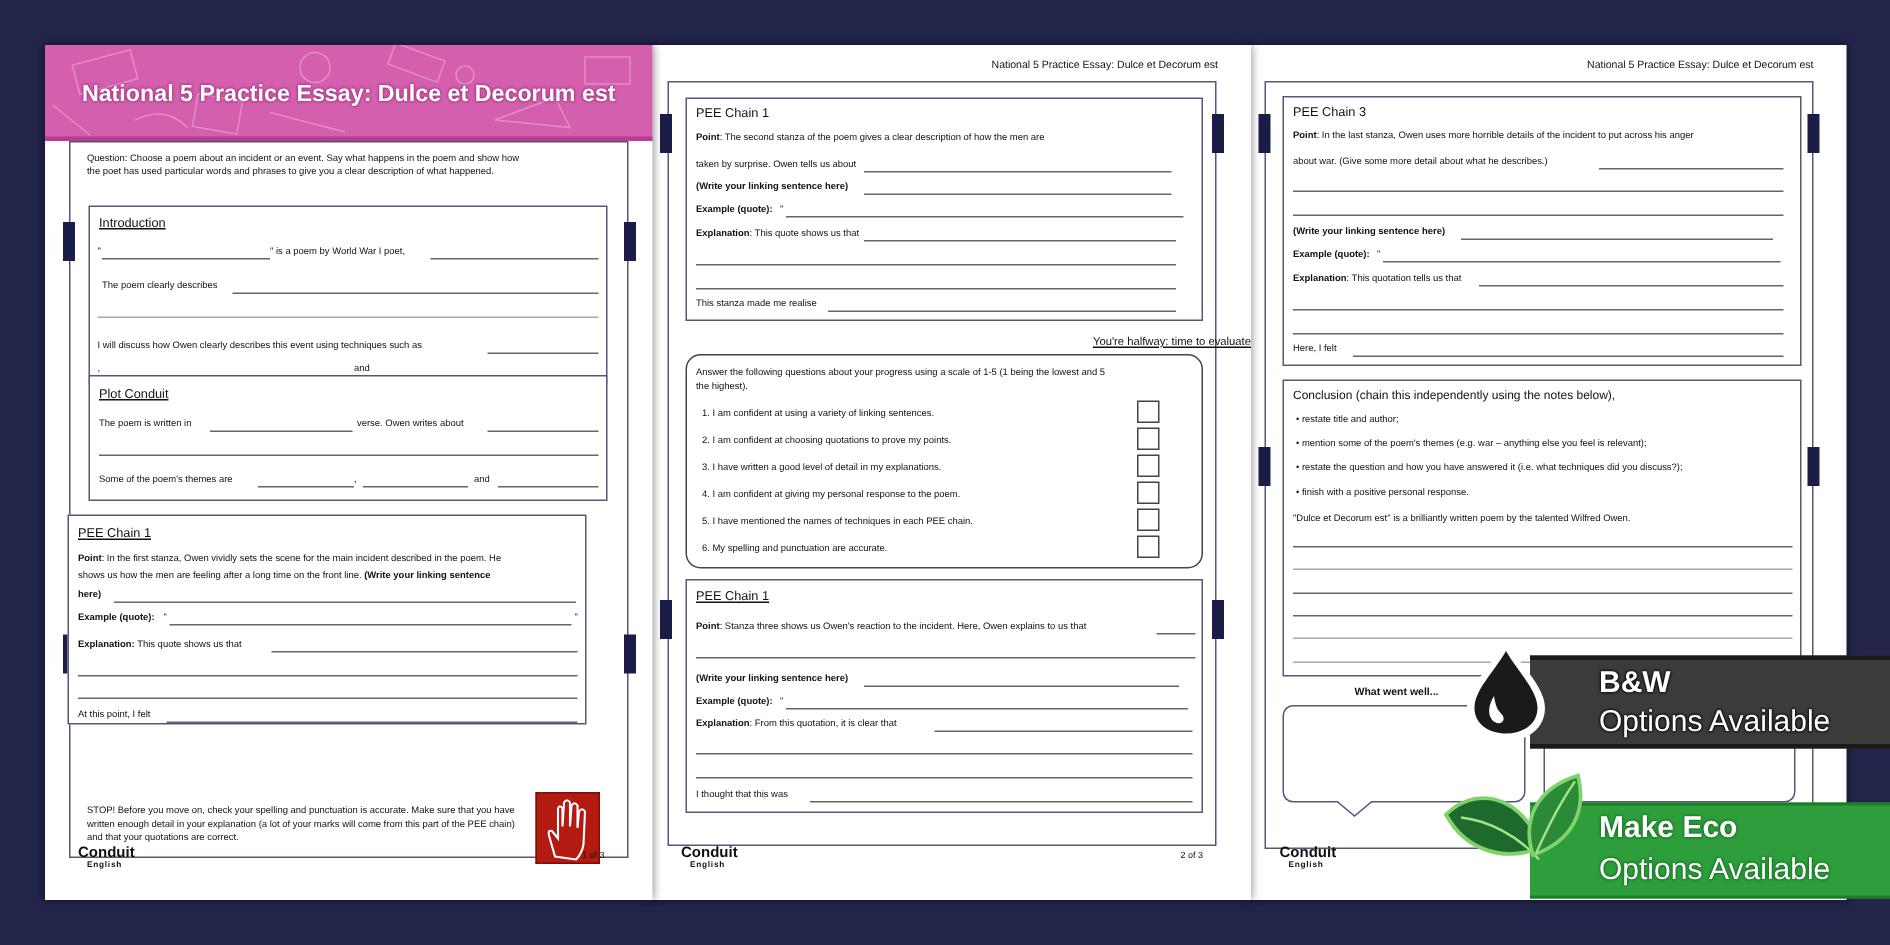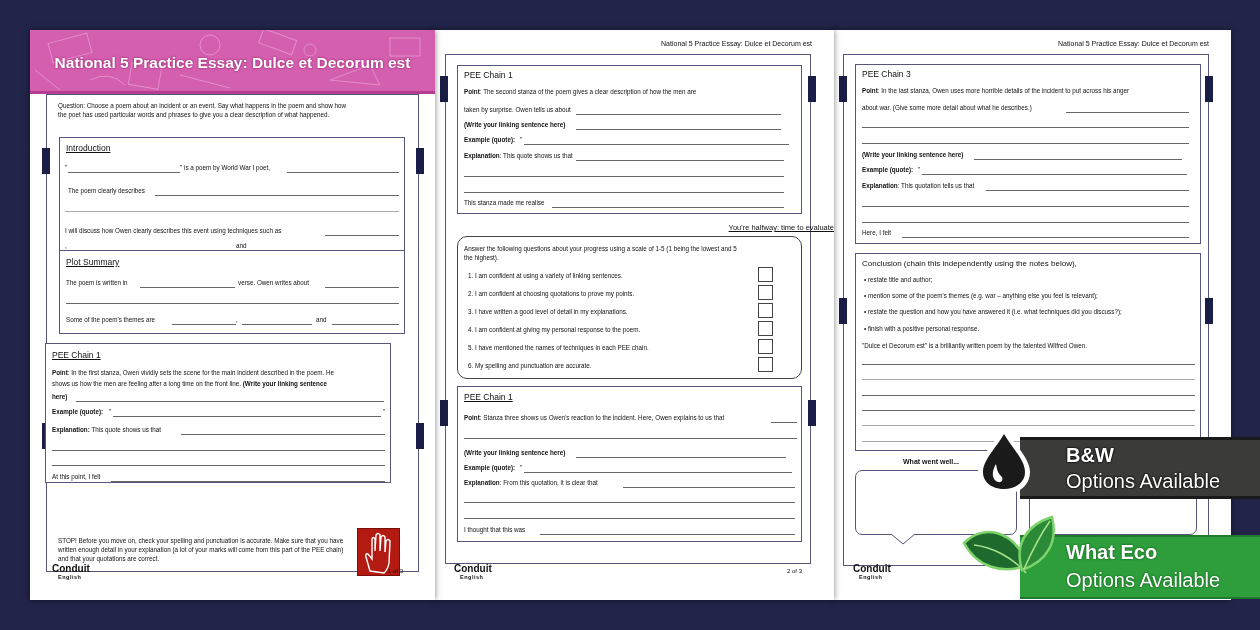--- a/index.html
+++ b/index.html
@@ -132,21 +132,21 @@
     <div class="rule" style="left:5px;top:73px;width:334px;border-color:#aaa;"></div>
     <div class="line-text" style="left:5px;top:89px;">I will discuss how Owen clearly describes this event using techniques such as</div>
     <div class="rule" style="left:265px;top:97px;width:74px;"></div>
     <div class="line-text" style="left:5px;top:104px;">,</div>
     <div class="rule" style="left:10px;top:112px;width:162px;"></div>
     <div class="line-text" style="left:176px;top:104px;">and</div>
     <div class="rule" style="left:192px;top:112px;width:147px;"></div>
   </div>
 
   <div class="box" style="left:29px;top:220px;width:346px;height:84px;">
-    <div class="box-title" style="left:6px;top:6px;">Plot Summary</div>
+    <div class="box-title" style="left:6px;top:6px;">Plot Conduit</div>
     <div class="line-text" style="left:6px;top:28px;">The poem is written in</div>
     <div class="rule" style="left:80px;top:36px;width:95px;"></div>
     <div class="line-text" style="left:178px;top:28px;">verse. Owen writes about</div>
     <div class="rule" style="left:265px;top:36px;width:74px;"></div>
     <div class="rule" style="left:6px;top:52px;width:333px;"></div>
     <div class="line-text" style="left:6px;top:65px;">Some of the poem's themes are</div>
     <div class="rule" style="left:112px;top:73px;width:64px;"></div>
     <div class="line-text" style="left:176px;top:65px;">,</div>
     <div class="rule" style="left:182px;top:73px;width:70px;"></div>
     <div class="line-text" style="left:256px;top:65px;">and</div>
@@ -315,21 +315,21 @@
   <div class="badge-title">B&amp;W</div>
   <div class="badge-sub">Options Available</div>
 </div>
 <svg class="drop-icon" width="64" height="72" viewBox="0 0 64 72">
   <path d="M32 3 C22 20 6 34 6 48 C6 62 18 70 32 70 C46 70 58 62 58 48 C58 34 42 20 32 3 Z" fill="#fff"></path>
   <path d="M32 10 C24 24 11 36 11 48 C11 59 21 65 32 65 C43 65 53 59 53 48 C53 36 40 24 32 10 Z" fill="#1a1a1a"></path>
   <path d="M24 40 C19 48 20 56 26 58 C30 59 32 55 29 52 C26 49 25 46 24 40 Z" fill="#fff"></path>
 </svg>
 
 <div class="badge eco-badge">
-  <div class="badge-title" style="left:46px;top:4px;">What Eco</div>
+  <div class="badge-title" style="left:46px;top:4px;">Make Eco</div>
   <div class="badge-sub" style="left:46px;top:32px;">Options Available</div>
 </div>
 <svg class="leaf-icon" width="100" height="70" viewBox="0 0 100 70">
   <path d="M2 28 C20 10 50 12 66 50 C40 60 15 52 2 28 Z" fill="#1e6a2c" stroke="#7fd36b" stroke-width="2.5"></path>
   <path d="M12 30 C30 32 50 42 64 58" stroke="#a6e28a" stroke-width="1.6" fill="none"></path>
   <path d="M60 55 C52 30 64 10 90 2 C96 26 86 46 60 55 Z" fill="#2a8a38" stroke="#7fd36b" stroke-width="2.5"></path>
   <path d="M62 54 C70 36 78 20 88 6" stroke="#a6e28a" stroke-width="1.6" fill="none"></path>
 </svg>
 
 </body></html>

